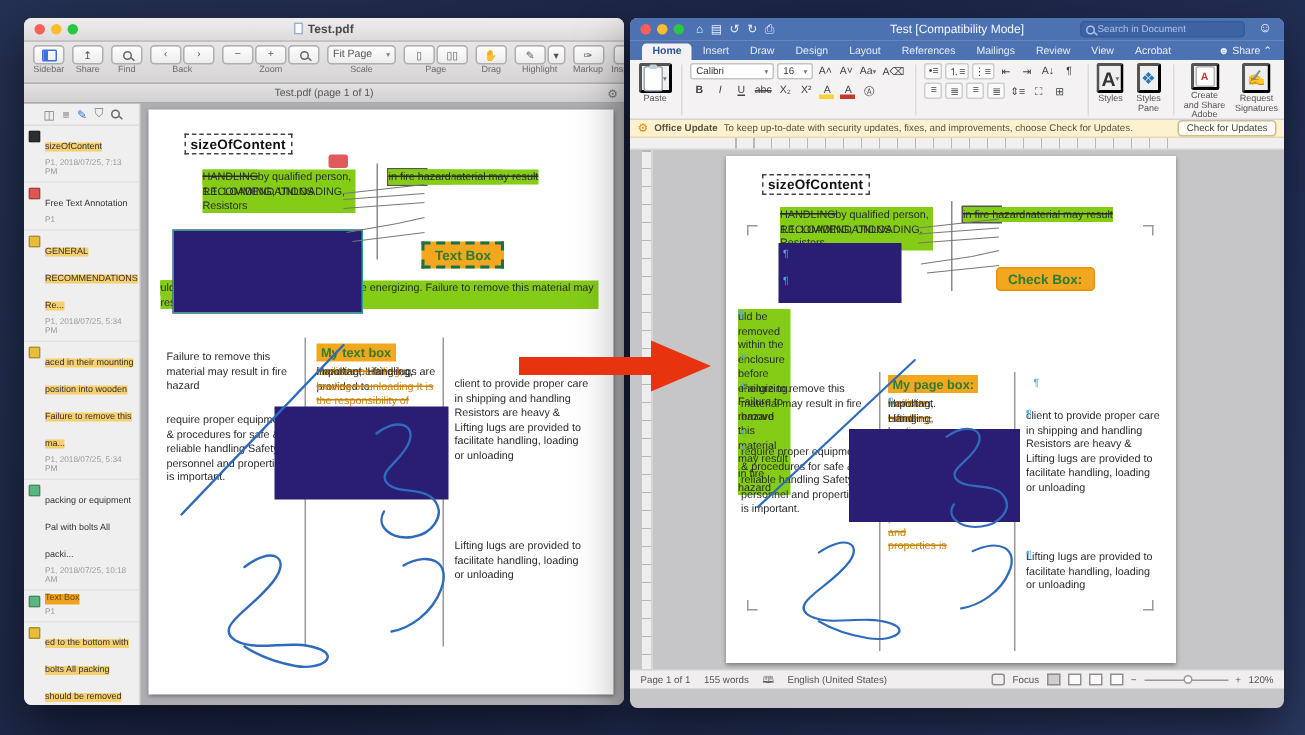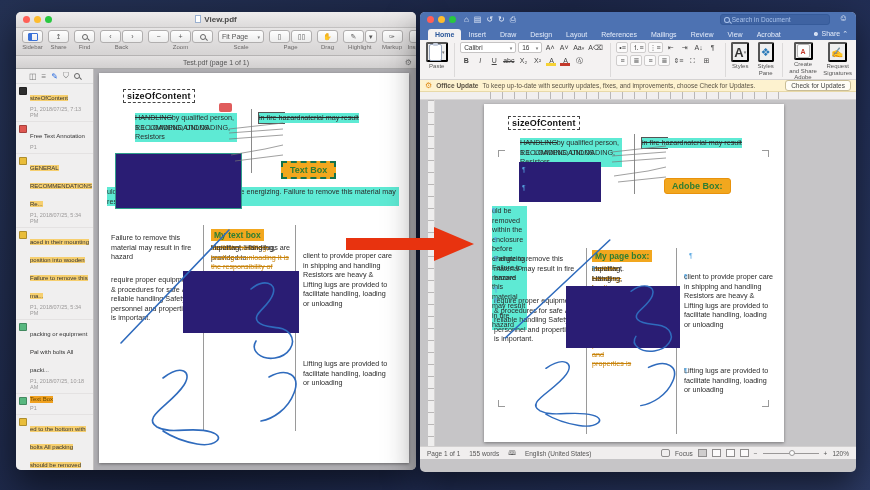--- a/index.html
+++ b/index.html
@@ -37,21 +37,21 @@
   .anno-title.hl-t { background:#f6cf6f; }
   .anno-title.full-t { background:#f0a120; display:block; color:#6b4a00; }
   .anno-meta { font-size:5.5px; color:#9a9898; margin-top:2px; }
   .pv-canvas { flex:1; background:#aeadb1; position:relative; }
 
   
   .docpage { position:absolute; background:#fff; box-shadow:0 1px 3px rgba(0,0,0,.4); }
   #pdfpage { left:5px; top:4px; width:310px; height:390px; }
   .docpage * { position:absolute; }
   .dtext { font-size:7.2px; line-height:9.5px; color:#2b2b2b; }
-  .hl { background:#5eead4; }
+  .hl { background:#84cc16; }
   .st { text-decoration:line-through; }
   .bx { outline:1px solid #555; background:#f7b541; }
   .ost { color:#c8830a; text-decoration:line-through; }
   .pc { color:#56a6e2; text-decoration:none; font-size:7px; }
   .size-label { font-size:9px; font-weight:bold; color:#111; border:1px dashed #444; padding:1px 3px; letter-spacing:.2px; }
   .comment-ic { width:13px; height:9px; background:#e05c5c; border-radius:2px; }
   .comment-ic::after { content:""; position:absolute; left:2px; bottom:-3px; border:3px solid transparent; border-top-color:#e05c5c; border-left-width:2px; }
   .vline { width:1px; background:#8a8a8a; }
   .navy { background:#2a1d74; z-index:3; }
   .navy.sel { border:1px solid #2f9e8a; }
@@ -114,21 +114,21 @@
 </head>
 <body>
 
 <div class="win" id="preview">
   <div class="pv-titlebar">
     <div class="lights">
       <span class="light l-red"></span>
       <span class="light l-yellow"></span>
       <span class="light l-green"></span>
     </div>
-    <div class="pv-title"><span class="doc-ic"></span><span>View.pdf</span></div>
+    <div class="pv-title"><span class="doc-ic"></span><span>Test.pdf</span></div>
   </div>
   <div class="pv-toolbar">
     <div class="tb-group">
         <div class="btn-row">
           <button class="tb-btn">
             <span class="ic-sidebar"></span>
           </button>
         </div>
         <span class="tb-label">Sidebar</span>
       </div>
@@ -352,20 +352,21 @@
       <span class="light l-yellow"></span>
       <span class="light l-green"></span>
     </div>
     <div class="wd-qicons">
       <span>⌂</span>
       <span>▤</span>
       <span>↺</span>
       <span>↻</span>
       <span>⎙</span>
     </div>
+    <div class="wd-title">Test [Compatibility Mode]</div>
     <div class="wd-search">
       <span class="mag"></span>
       <input placeholder="Search in Document" style="">
     </div>
     <span class="wd-smiley">☺</span>
   </div>
   <div class="wd-tabs">
 
   <span class="wd-tab active">Home</span>
 
@@ -513,21 +514,21 @@
           <path d="M4,12 L58,6"></path>
             <path d="M4,16 L58,12"></path>
             <path d="M4,22 L58,18"></path>
             <path d="M6,36 L40,31 L58,27"></path>
             <path d="M10,42 L58,37"></path>
         </g>
       </svg>
       <div class="navy" style="left:35px;top:58px;width:82px;height:40px;"></div>
       <span class="pc" style="left:38px;top:62px;z-index:4;">¶</span>
       <span class="pc" style="left:38px;top:80px;z-index:4;">¶</span>
-      <span class="tbx word-b" style="left:180px;top:74px;">Adobe Box:</span>
+      <span class="tbx word-b" style="left:180px;top:74px;">Check Box:</span>
       <div class="dtext" style="left:8px;top:102px;width:288px;">
           <span>
             <span class="hl st">packing or  equipment Pal</span>
             <span class="hl">ettes and securely fastened to the bottom </span>
             <span class="hl st">with bolts  All packing sho</span>
             <span class="hl">uld be removed within the enclosure before energizing. Failure to remove this material may result in fire hazard</span>
           </span>
           <span class="pc">¶</span>
         </div>
       <span class="pc" style="left:10px;top:132px;">¶</span>

